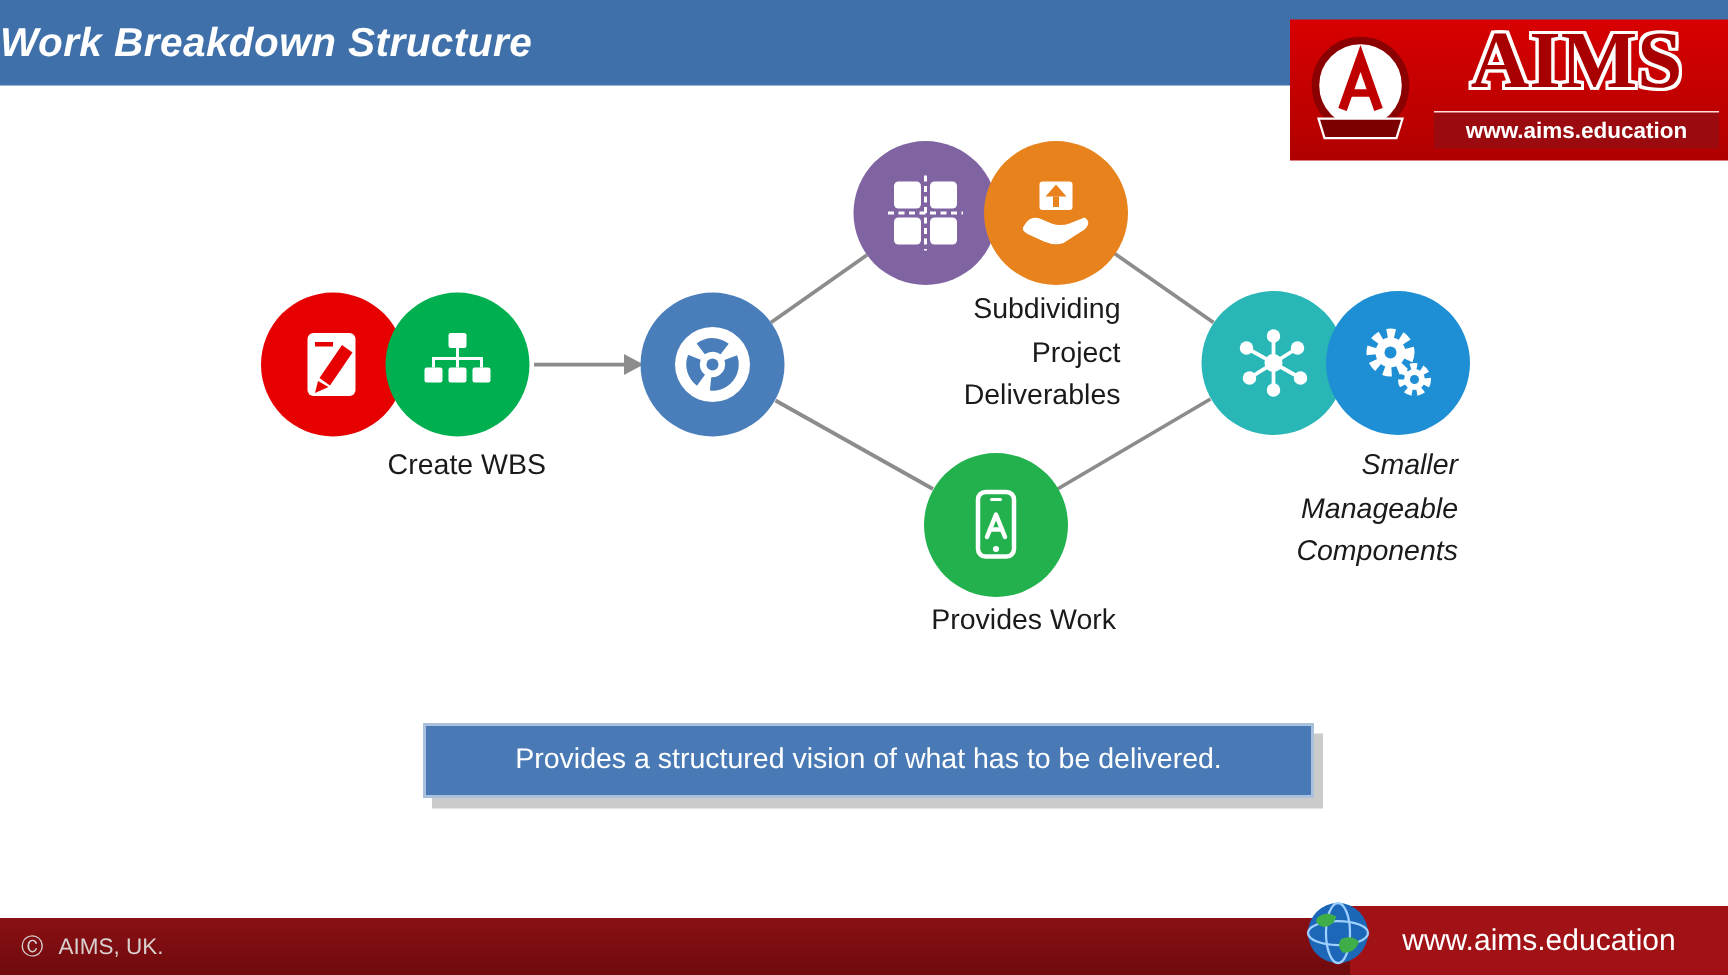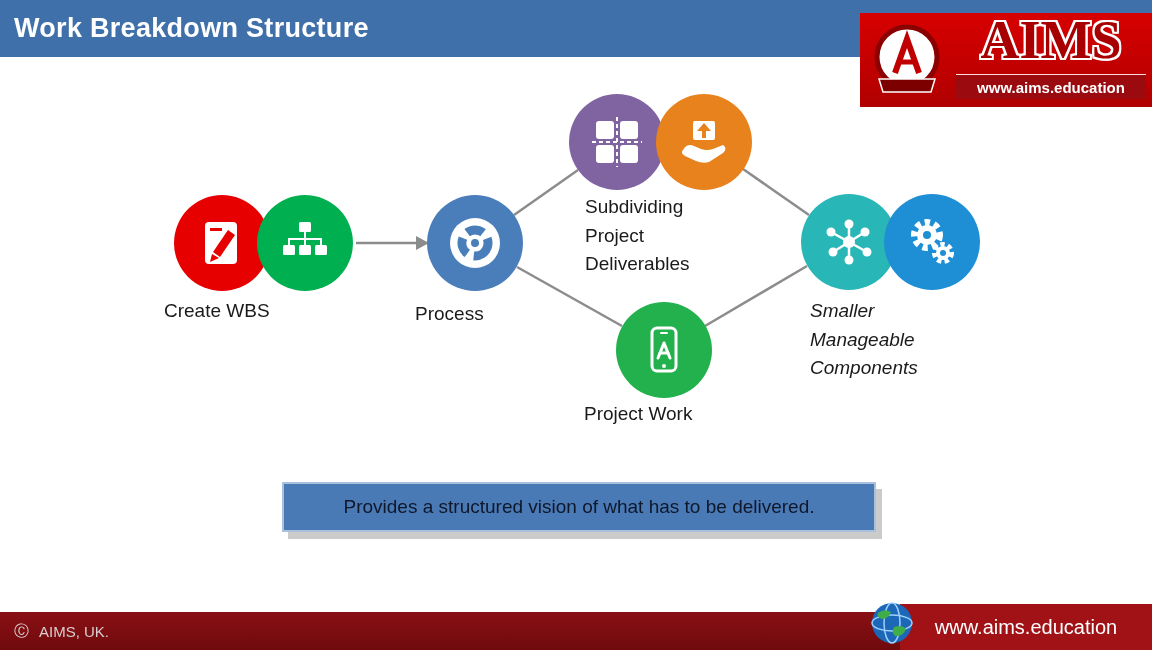--- a/index.html
+++ b/index.html
@@ -6,21 +6,21 @@
   .slide{
     position:relative;width:1152px;height:650px;background:#ffffff;
     font-family:"Liberation Sans", sans-serif;overflow:hidden;
   }
   
   .header{
     position:absolute;left:0;top:0;width:100%;height:57px;
     background:#3f70a9;display:flex;align-items:center;
   }
   .header .title{
-    color:#ffffff;font-size:27px;font-weight:bold;padding-left:14px;letter-spacing:.3px;
+    color:#ffffff;font-size:27px;font-weight:bold;letter-spacing:.3px;font-style:italic;
   }
   
   .logo-panel{
     position:absolute;right:0;top:0;width:292px;height:94px;
     background:linear-gradient(#d80000,#b00000);z-index:5;margin-top:13px;
   }
   .logo-crest{position:absolute;left:4px;top:4px;}
   .logo-brand{
     position:absolute;left:96px;top:-4px;width:190px;text-align:center;
     font-family:"Liberation Serif", serif;font-weight:bold;font-size:54px;color:#a80000;
@@ -39,31 +39,31 @@
   }
   .c-red{background:#e60000;}
   .c-green{background:#00b050;}
   .c-procblue{background:#4a7ebb;}
   .c-purple{background:#8064a2;}
   .c-orange{background:#e8821d;}
   .c-workgreen{background:#22b14c;}
   .c-teal{background:#29b6b6;}
   .c-gearblue{background:#1f8fd5;}
   .node-label{
-    position:absolute;z-index:3;text-align:left;color:#1a1a1a;
+    position:absolute;z-index:3;text-align:right;color:#1a1a1a;
     font-size:19px;line-height:1.5;
   }
   
   .callout{
     position:absolute;left:282px;top:482px;width:590px;height:46px;
     background:#4a7ab5;border:2px solid #aac1de;
     box-shadow:6px 7px 0 rgba(140,140,140,.45);
     display:flex;align-items:center;justify-content:center;z-index:3;
   }
-  .callout span{color:#0f172a;font-size:19px;}
+  .callout span{color:#ffffff;font-size:19px;}
   
   .footer{
     position:absolute;left:0;bottom:0;width:100%;height:38px;
     background:linear-gradient(#8a1014,#6f0a0d);z-index:4;
   }
   .footer-left{
     position:absolute;left:12px;top:0;height:38px;display:flex;align-items:center;gap:8px;
     color:#d8cfcf;font-size:15px;
   }
   .copyright-icon{
@@ -135,21 +135,20 @@
   </div>
   <div class="node-label" style="left:164px;top:297px;width:200px;">Create WBS</div>
 
   <div class="circle c-procblue" style="left:427px;top:195px;">
     <svg width="56" height="56" viewBox="0 0 56 56">
       <circle cx="28" cy="28" r="25" fill="#ffffff"></circle>
       <circle cx="28" cy="28" r="13" fill="none" stroke="#4a7ebb" stroke-width="9" stroke-dasharray="17 7" transform="rotate(20 28 28)"></circle>
       <circle cx="28" cy="28" r="4" fill="#4a7ebb"></circle>
     </svg>
   </div>
-  <div class="node-label" style="left:415px;top:300px;width:120px;">Process</div>
 
   <div class="circle c-purple" style="left:569px;top:94px;">
     <svg width="52" height="52" viewBox="0 0 52 52">
       <g fill="#ffffff">
         <rect x="5" y="5" width="18" height="18" rx="3"></rect>
         <rect x="29" y="5" width="18" height="18" rx="3"></rect>
         <rect x="5" y="29" width="18" height="18" rx="3"></rect>
         <rect x="29" y="29" width="18" height="18" rx="3"></rect>
       </g>
       <line x1="26" y1="1" x2="26" y2="51" stroke="#ffffff" stroke-width="2" stroke-dasharray="4 3"></line>
@@ -168,21 +167,21 @@
 
   <div class="circle c-workgreen" style="left:616px;top:302px;">
     <svg width="50" height="50" viewBox="0 0 50 50">
       <rect x="13" y="3" width="24" height="43" rx="5" fill="none" stroke="#ffffff" stroke-width="3"></rect>
       <rect x="21" y="7" width="8" height="2" rx="1" fill="#ffffff"></rect>
       <circle cx="25" cy="41" r="2" fill="#ffffff"></circle>
       <path d="M19 33 L25 18 L31 33" stroke="#ffffff" stroke-width="3" fill="none" stroke-linecap="round" stroke-linejoin="round"></path>
       <line x1="21" y1="28" x2="29" y2="28" stroke="#ffffff" stroke-width="3" stroke-linecap="round"></line>
     </svg>
   </div>
-  <div class="node-label" style="left:584px;top:400px;width:160px;">Project Work</div>
+  <div class="node-label" style="left:584px;top:400px;width:160px;">Provides Work</div>
 
   <div class="circle c-teal" style="left:801px;top:194px;">
     <svg width="52" height="52" viewBox="0 0 52 52">
       <g stroke="#ffffff" stroke-width="2.5">
         <line x1="26" y1="26" x2="26" y2="8"></line>
         <line x1="26" y1="26" x2="42" y2="16"></line>
         <line x1="26" y1="26" x2="44" y2="36"></line>
         <line x1="26" y1="26" x2="26" y2="44"></line>
         <line x1="26" y1="26" x2="10" y2="36"></line>
         <line x1="26" y1="26" x2="8" y2="16"></line>

